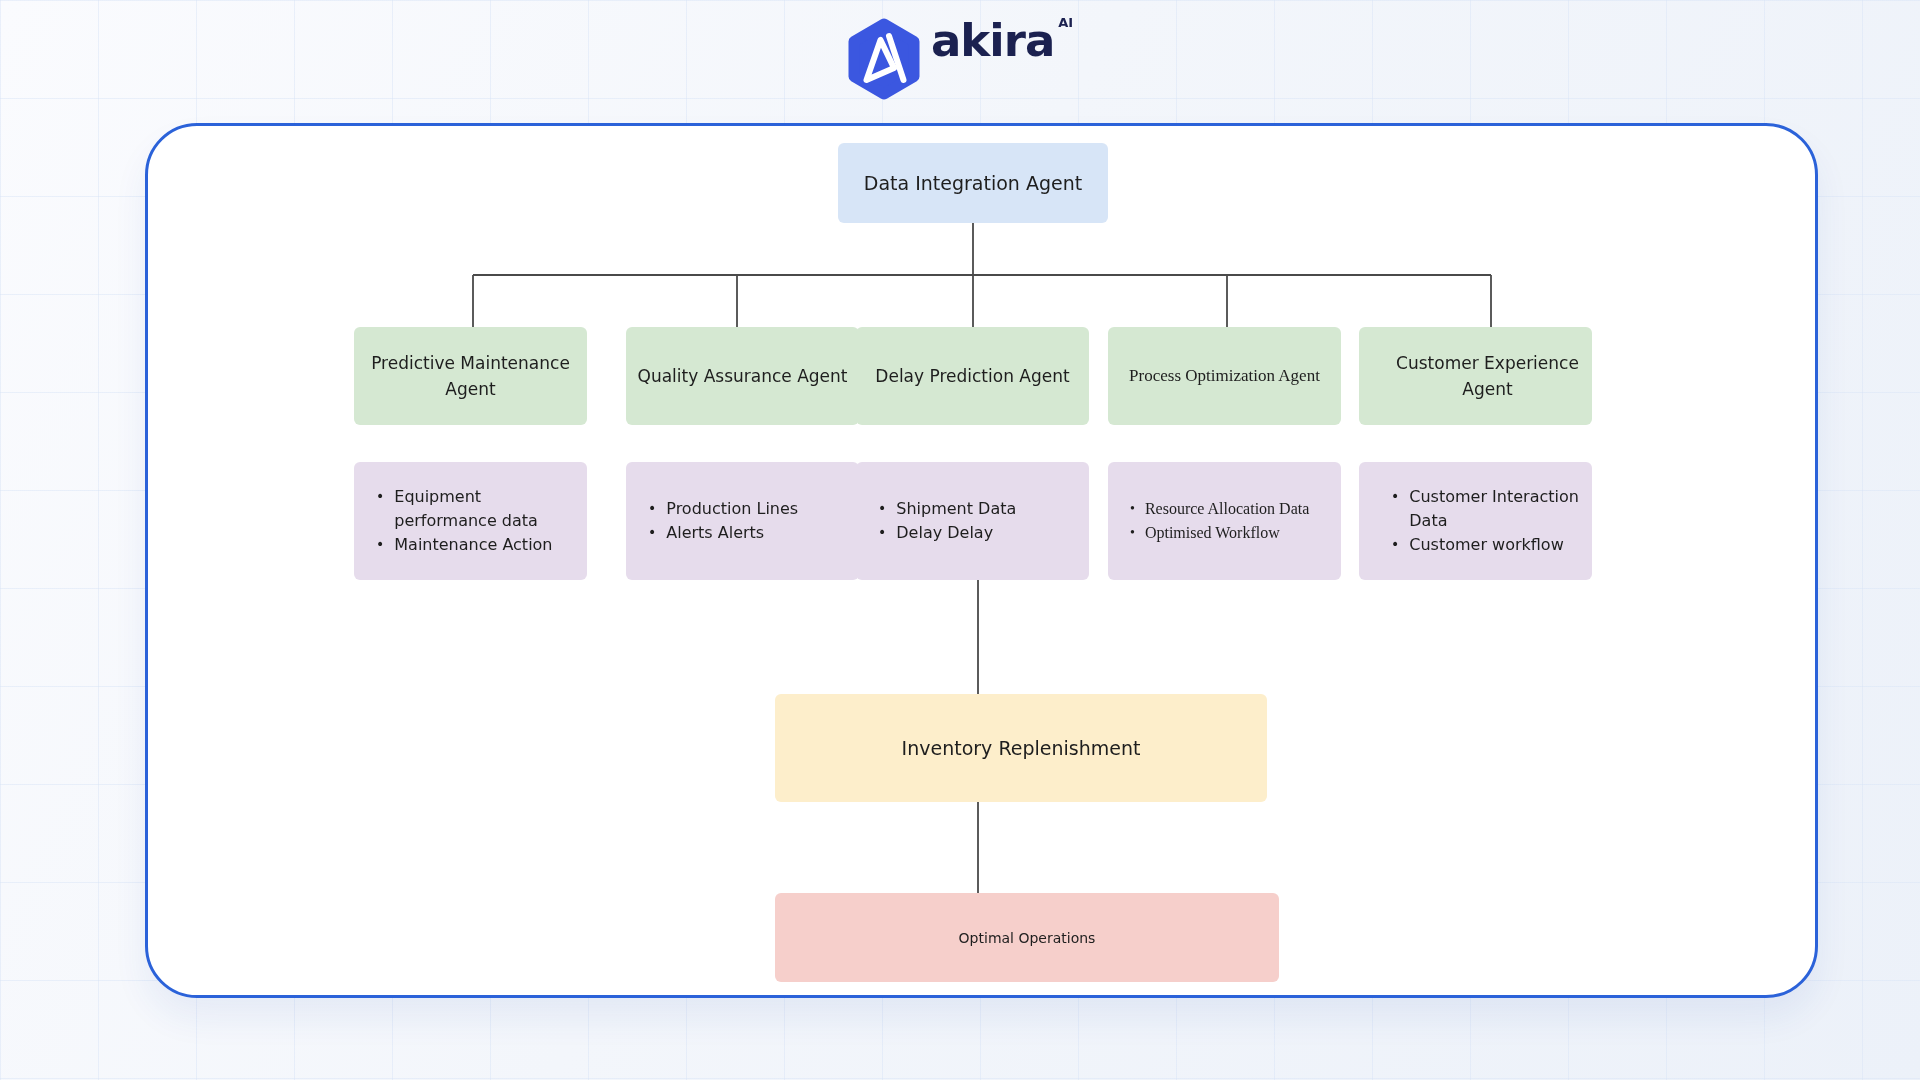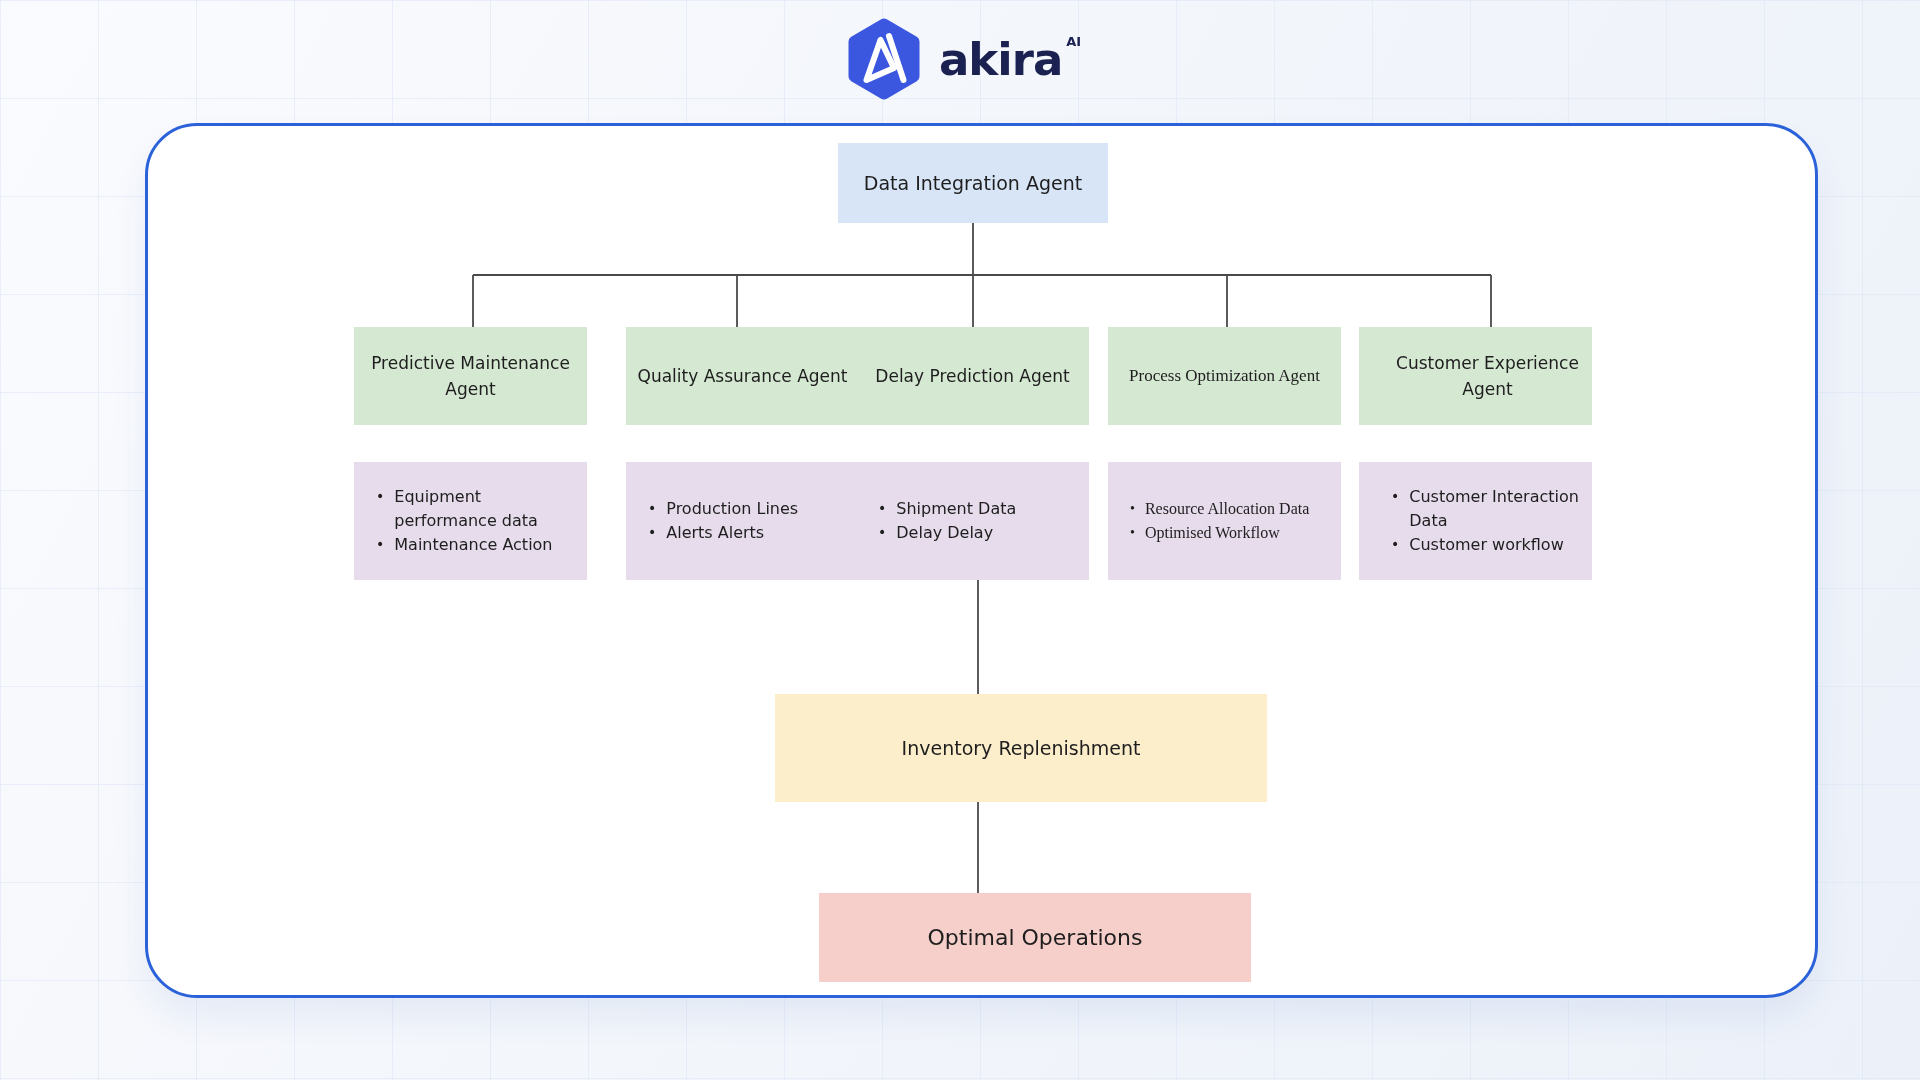--- a/index.html
+++ b/index.html
@@ -13,42 +13,42 @@
     position:relative;width:1920px;height:1080px;
     background:
       linear-gradient(rgba(217,228,246,.50) 1px, transparent 1px),
       linear-gradient(90deg, rgba(217,228,246,.50) 1px, transparent 1px),
       linear-gradient(118deg,#fafbfe 0%,#f3f6fb 45%,#ecf1f9 100%);
     background-size:98px 98px,98px 98px,100% 100%;
   }
   
   .logo{
     position:absolute;left:845px;top:18px;
-    display:flex;align-items:center;gap:16px;
+    display:flex;gap:8px;
   }
   .logo svg{display:block;}
   .wordmark{
     font-size:45px;font-weight:800;color:#1b2150;
     letter-spacing:-1px;line-height:1;display:flex;align-items:flex-start;
   }
   .wordmark sup{
     font-size:13px;font-weight:800;letter-spacing:0;
     margin-left:4px;margin-top:-2px;
   }
   
   .canvas{
     position:absolute;left:145px;top:123px;width:1673px;height:875px;
     background:#ffffff;border:3px solid #2b62d9;border-radius:52px;
     box-sizing:border-box;
     box-shadow:0 20px 35px rgba(30,64,175,0.07);
   }
   .connectors{position:absolute;left:0;top:0;pointer-events:none;}
   
   .node{
-    position:absolute;box-sizing:border-box;border-radius:0;
+    position:absolute;box-sizing:border-box;border-radius:6px;
     display:flex;align-items:center;justify-content:center;
     text-align:center;font-weight:500;
   }
   .node-root{
     left:838px;top:143px;width:270px;height:80px;
     background:#d7e5f7;font-size:19px;
   }
   .node-agent{
     top:327px;width:233px;height:98px;
     background:#d5e8d2;font-size:17px;line-height:1.55;
@@ -66,22 +66,22 @@
   .bullet{display:flex;}
   .bullet::before{
     content:"\2022";
     flex:0 0 auto;margin-right:10px;font-size:14px;line-height:1.7;
   }
   .node-inventory{
     left:775px;top:694px;width:492px;height:108px;
     background:#fdeecb;font-size:19px;
   }
   .node-outcome{
-    left:775px;top:893px;width:432px;height:89px;
-    background:#f6cfcb;font-size:22px;margin-left:44px;
+    left:775px;top:893px;width:504px;height:89px;
+    background:#f6cfcb;font-size:14px;
   }
 </style>
 </head>
 <body>
 
 <div class="page">
 
   <header class="logo">
     <svg width="78" height="82" viewBox="0 0 78 82">
       <polygon points="39,6 69,23.5 69,58.5 39,76 9,58.5 9,23.5" fill="#3b57e0" stroke="#3b57e0" stroke-width="11" stroke-linejoin="round"></polygon>

